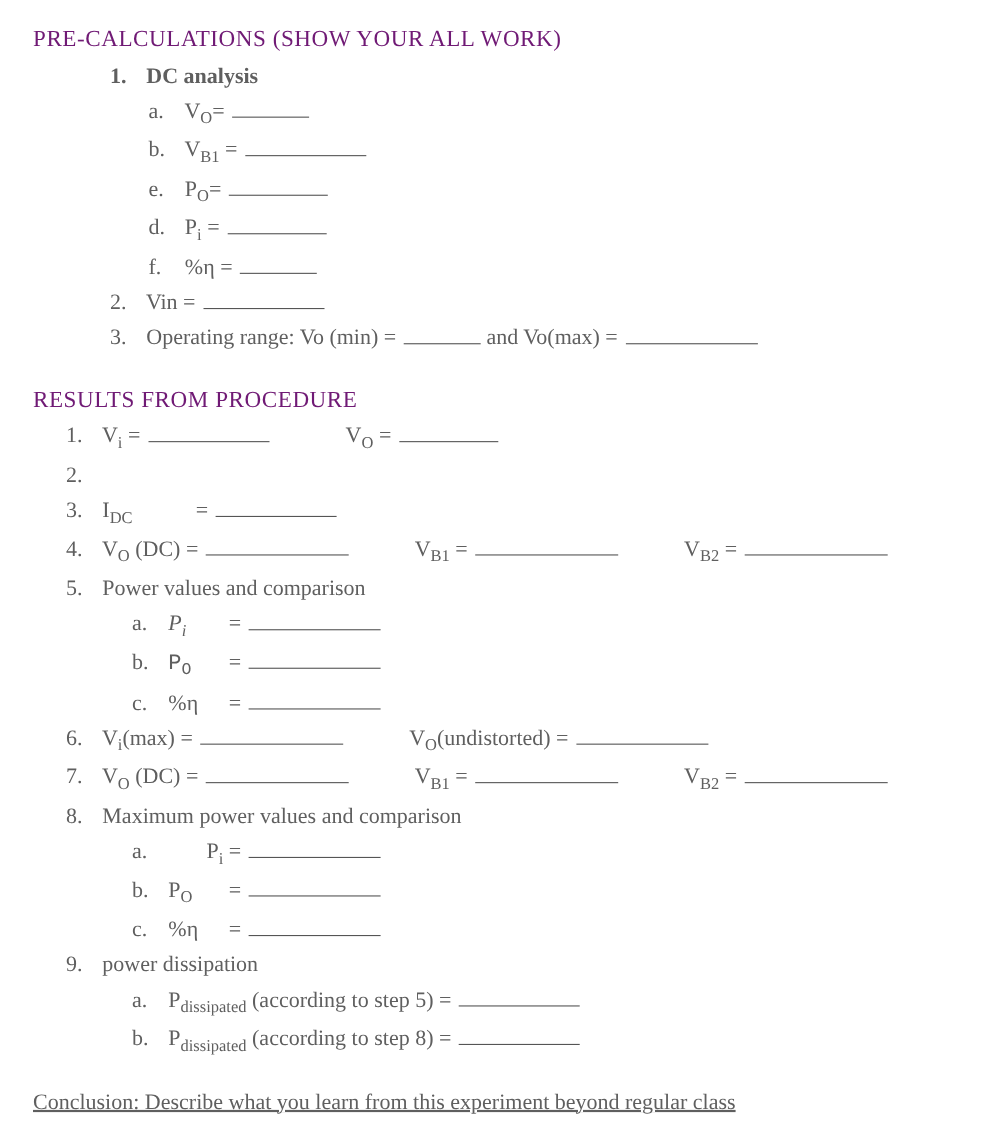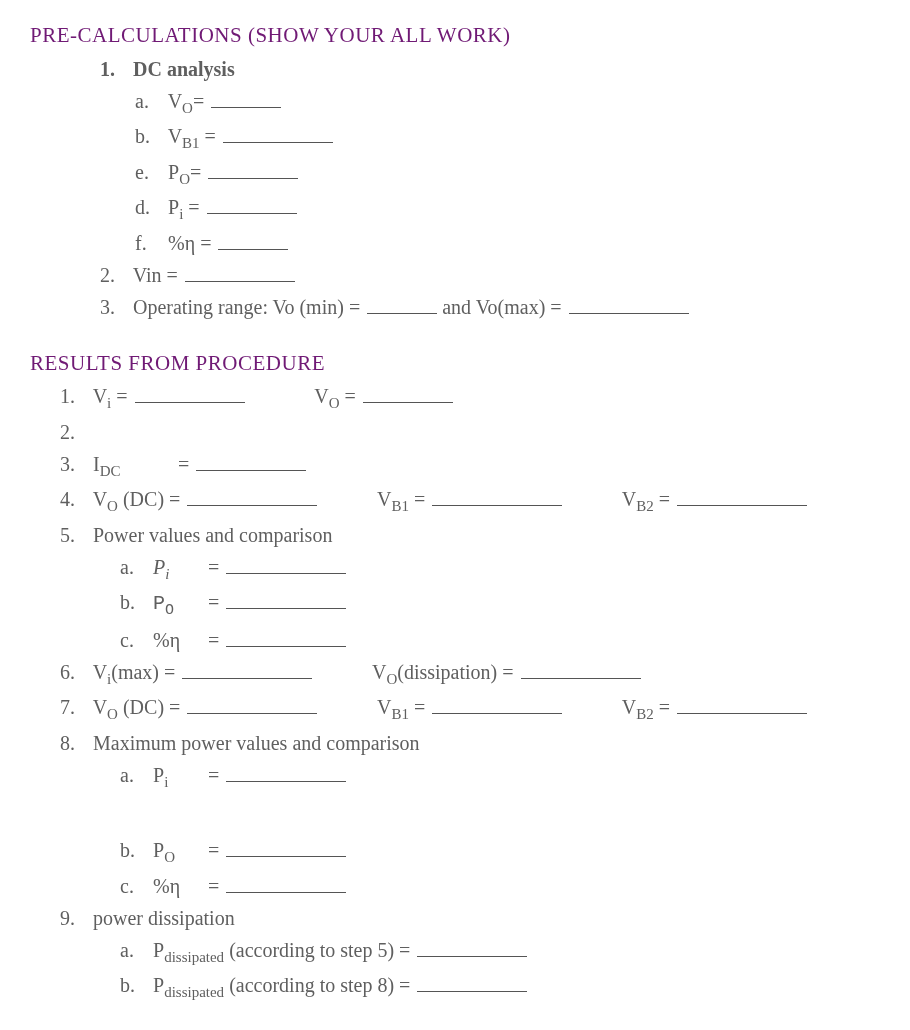--- a/index.html
+++ b/index.html
@@ -188,21 +188,21 @@
         <span>=</span>
         <span class="blank w120"></span>
       </div>
     </div>
 
     <div>
       <span class="num">6.</span>
       <span><span>V</span><sub>i</sub><span>(max) =</span></span>
       <span class="blank w130"></span>
       <span class="padw" style="width:50px;"></span>
-      <span><span>V</span><sub>O</sub><span>(dissipation) =</span></span>
+      <span><span>V</span><sub>O</sub><span>(undistorted) =</span></span>
       <span class="blank w120"></span>
     </div>
 
     <div>
       <span class="num">7.</span>
       <span><span>V</span><sub>O</sub><span> (DC) =</span></span>
       <span class="blank w130"></span>
       <span class="padw" style="width:50px;"></span>
       <span><span>V</span><sub>B1</sub><span> =</span></span>
       <span class="blank w130"></span>
@@ -211,27 +211,27 @@
       <span class="blank w130"></span>
     </div>
 
     <div>
       <span class="num">8.</span>
       <span>Maximum power values and comparison</span>
     </div>
     <div class="sub-ol" style="padding-left:60px;">
       <div>
         <span class="let">a.</span>
-        <span class="padw" style="width:50px;"><span>P</span><sub>i</sub></span>
+        <span class="padw" style="width:50px;text-align:right;"><span>P</span><sub>i</sub></span>
         <span>=</span>
         <span class="blank w120"></span>
       </div>
       <div>
         <span class="let">b.</span>
-        <span class="padw" style="width:50px;margin-top:40px;"><span>P</span><sub>O</sub></span>
+        <span class="padw" style="width:50px;"><span>P</span><sub>O</sub></span>
         <span>=</span>
         <span class="blank w120"></span>
       </div>
       <div>
         <span class="let">c.</span>
         <span class="padw" style="width:50px;"><span>%η</span></span>
         <span>=</span>
         <span class="blank w120"></span>
       </div>
     </div>

